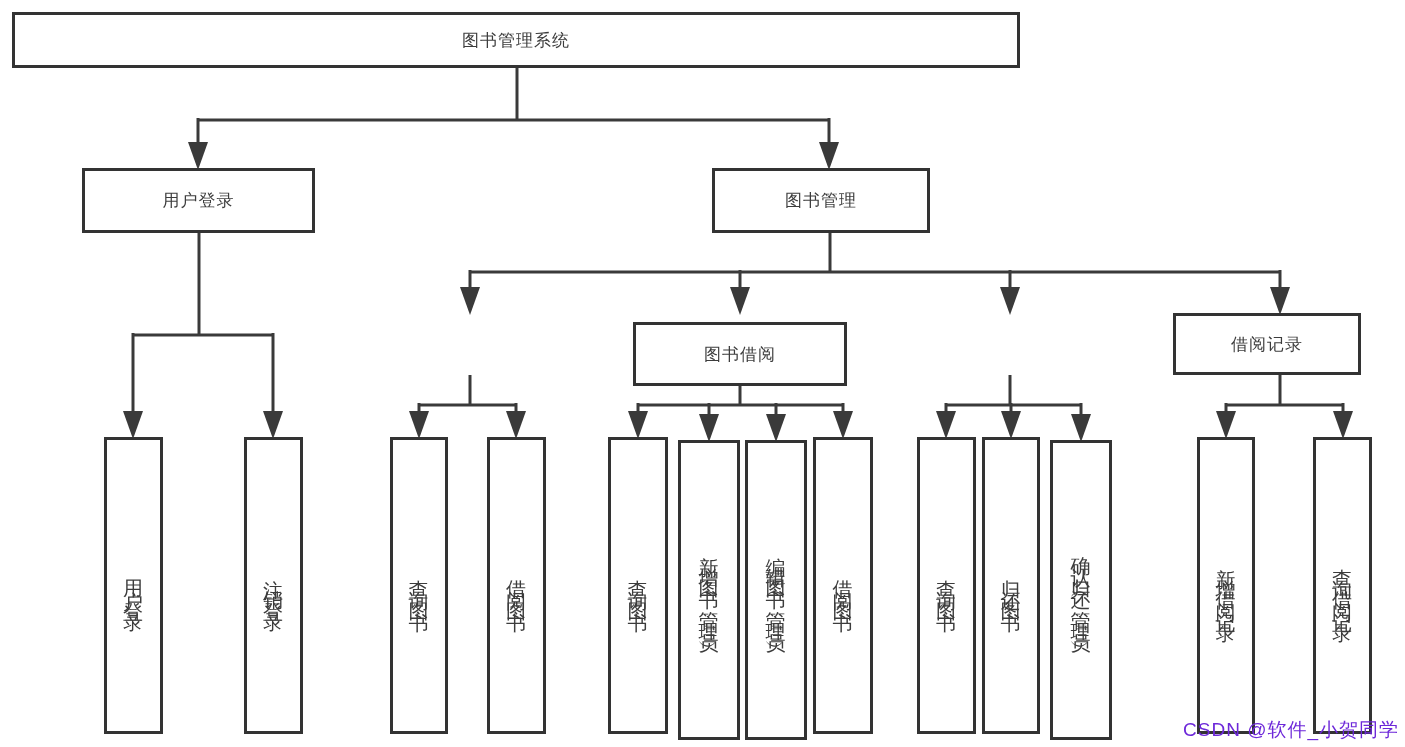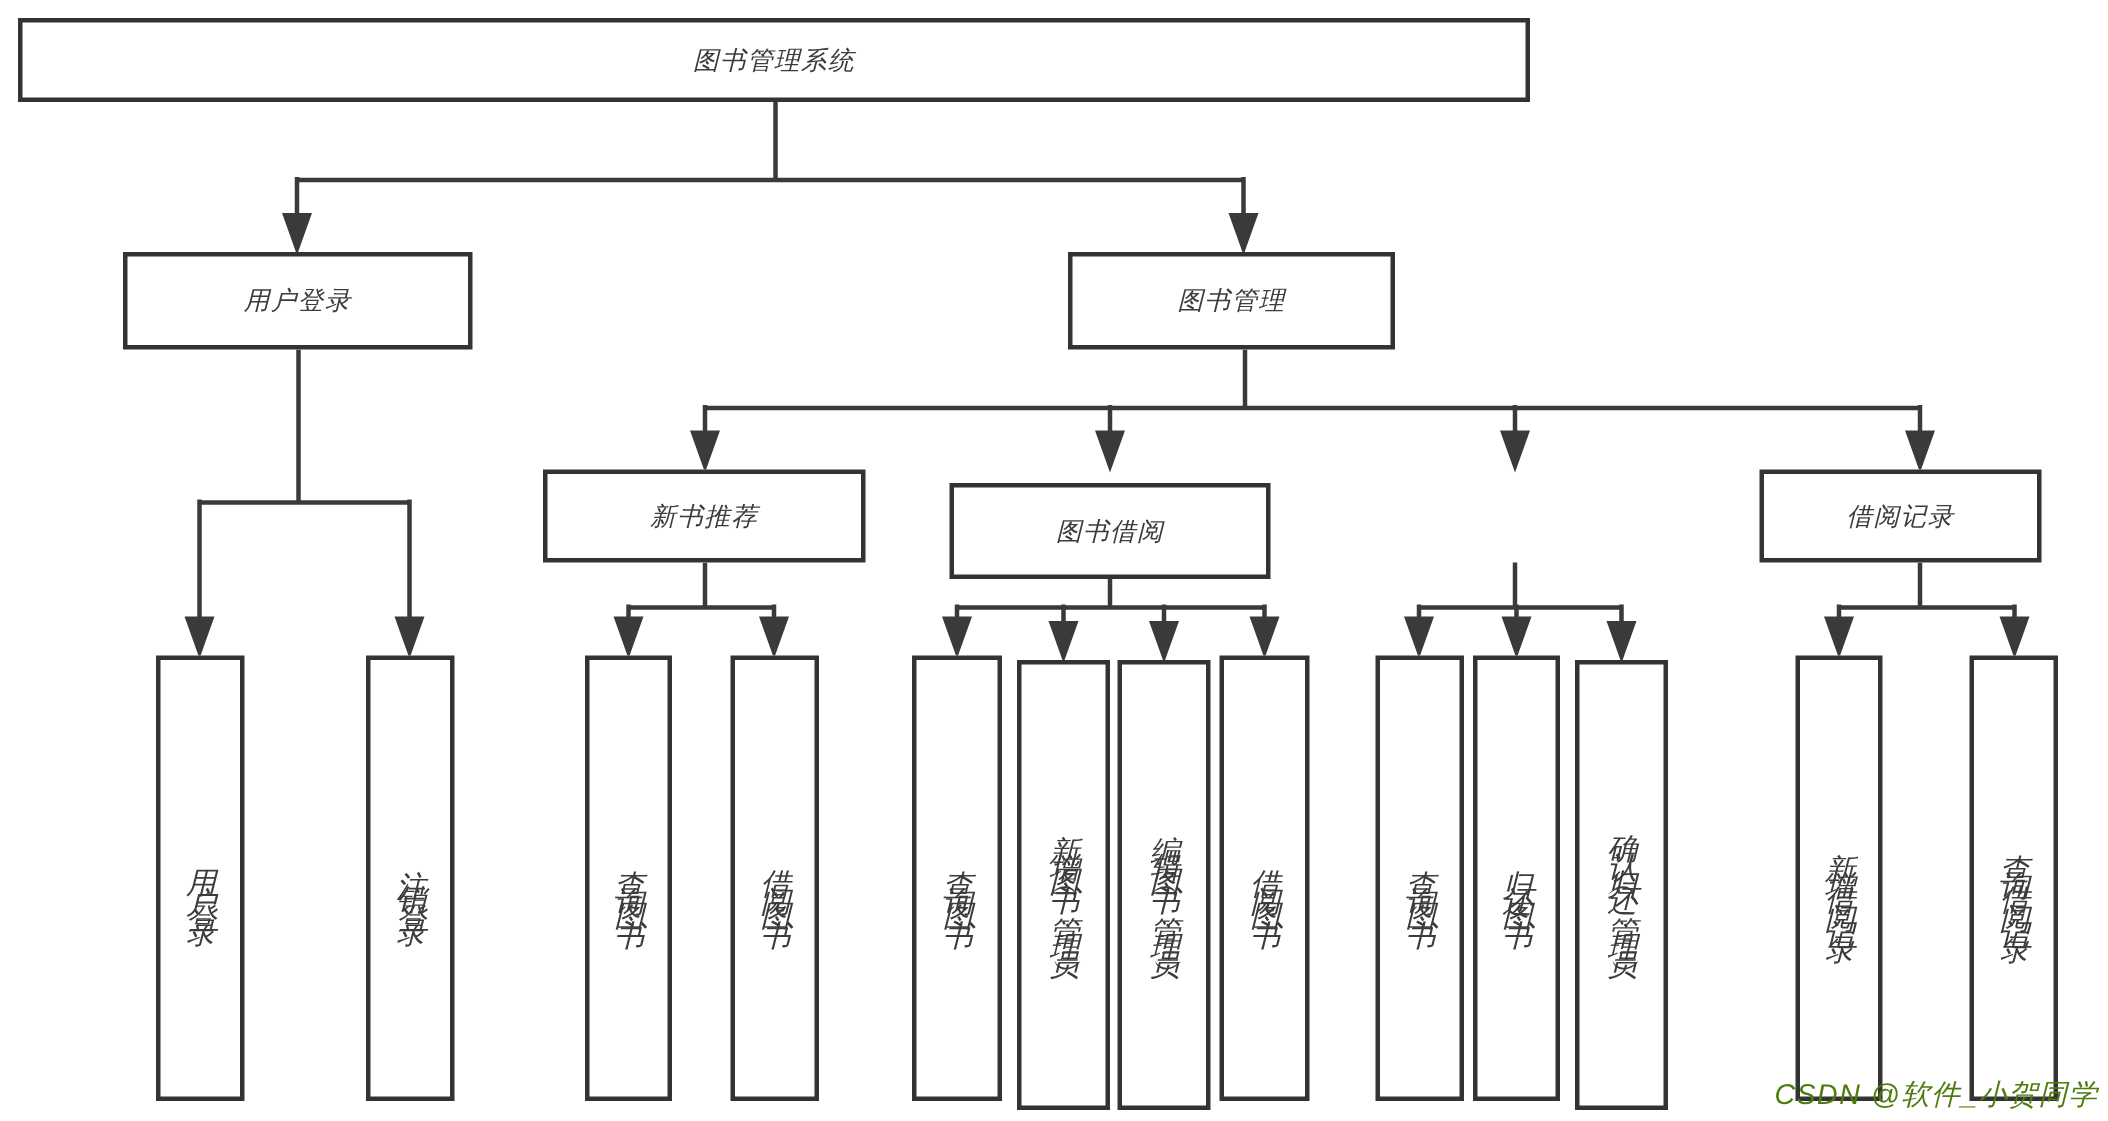--- a/index.html
+++ b/index.html
@@ -7,21 +7,20 @@
     padding: 0;
     background: #ffffff;
     font-family: "Liberation Sans", sans-serif;
   }
   .canvas {
     position: relative;
     width: 1405px;
     height: 747px;
     background: #ffffff;
     overflow: hidden;
-    font-style: italic;
   }
   .connectors {
     position: absolute;
     left: 0;
     top: 0;
     width: 1405px;
     height: 747px;
     pointer-events: none;
   }
   .node {
@@ -42,21 +41,21 @@
     text-orientation: mixed;
     font-size: 20px;
     letter-spacing: 11px;
     line-height: 1;
     text-align: center;
   }
   .watermark {
     position: absolute;
     right: 6px;
     bottom: 4px;
-    color: #4d7c0f;
+    color: #6d28d9;
     font-size: 19px;
     letter-spacing: 1px;
     z-index: 3;
     white-space: nowrap;
   }
 </style>
 </head>
 <body>
 
 <div class="canvas">
@@ -121,21 +120,20 @@
     <polygon points="1216,411 1236,411 1226,439" fill="#3a3a3a" stroke="none"></polygon>
     <line x1="1343" y1="403" x2="1343" y2="428"></line>
     <polygon points="1333,411 1353,411 1343,439" fill="#3a3a3a" stroke="none"></polygon>
   </svg>
 
   <div class="node" style="left:12px; top:12px; width:1008px; height:56px;">图书管理系统</div>
 
   <div class="node" style="left:82px; top:168px; width:233px; height:65px;">用户登录</div>
   <div class="node" style="left:712px; top:168px; width:218px; height:65px;">图书管理</div>
 
-  <div class="node" style="left:362px; top:313px; width:215px; height:62px;">新书推荐</div>
   <div class="node" style="left:633px; top:322px; width:214px; height:64px;">图书借阅</div>
   <div class="node" style="left:1173px; top:313px; width:188px; height:62px;">借阅记录</div>
 
   <div class="node leaf" style="left:104px; top:437px; width:59px; height:297px;">用户登录</div>
   <div class="node leaf" style="left:244px; top:437px; width:59px; height:297px;">注销登录</div>
 
   <div class="node leaf" style="left:390px; top:437px; width:58px; height:297px;">查询图书</div>
   <div class="node leaf" style="left:487px; top:437px; width:59px; height:297px;">借阅图书</div>
 
   <div class="node leaf" style="left:608px; top:437px; width:60px; height:297px;">查询图书</div>

